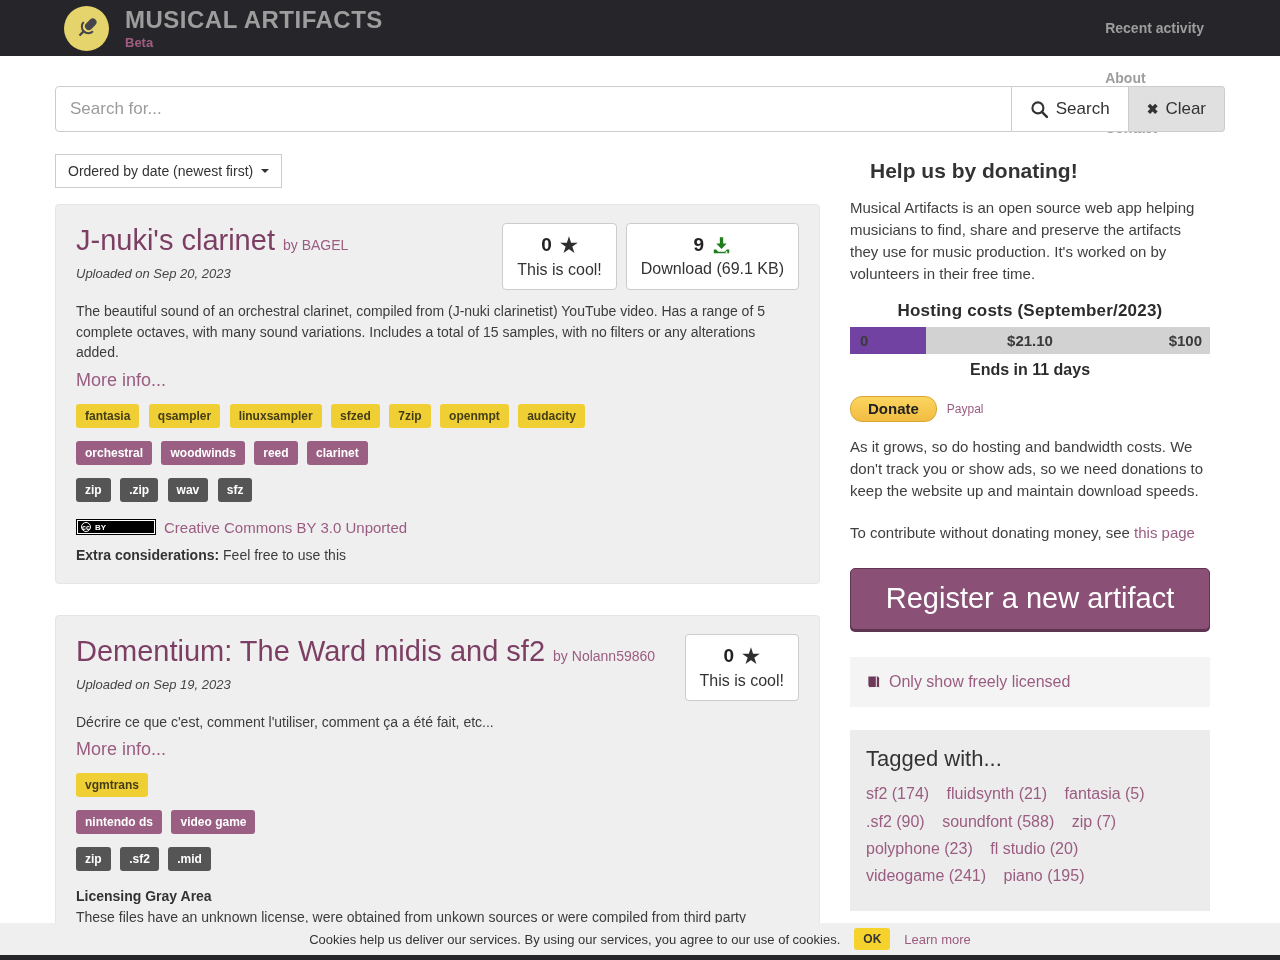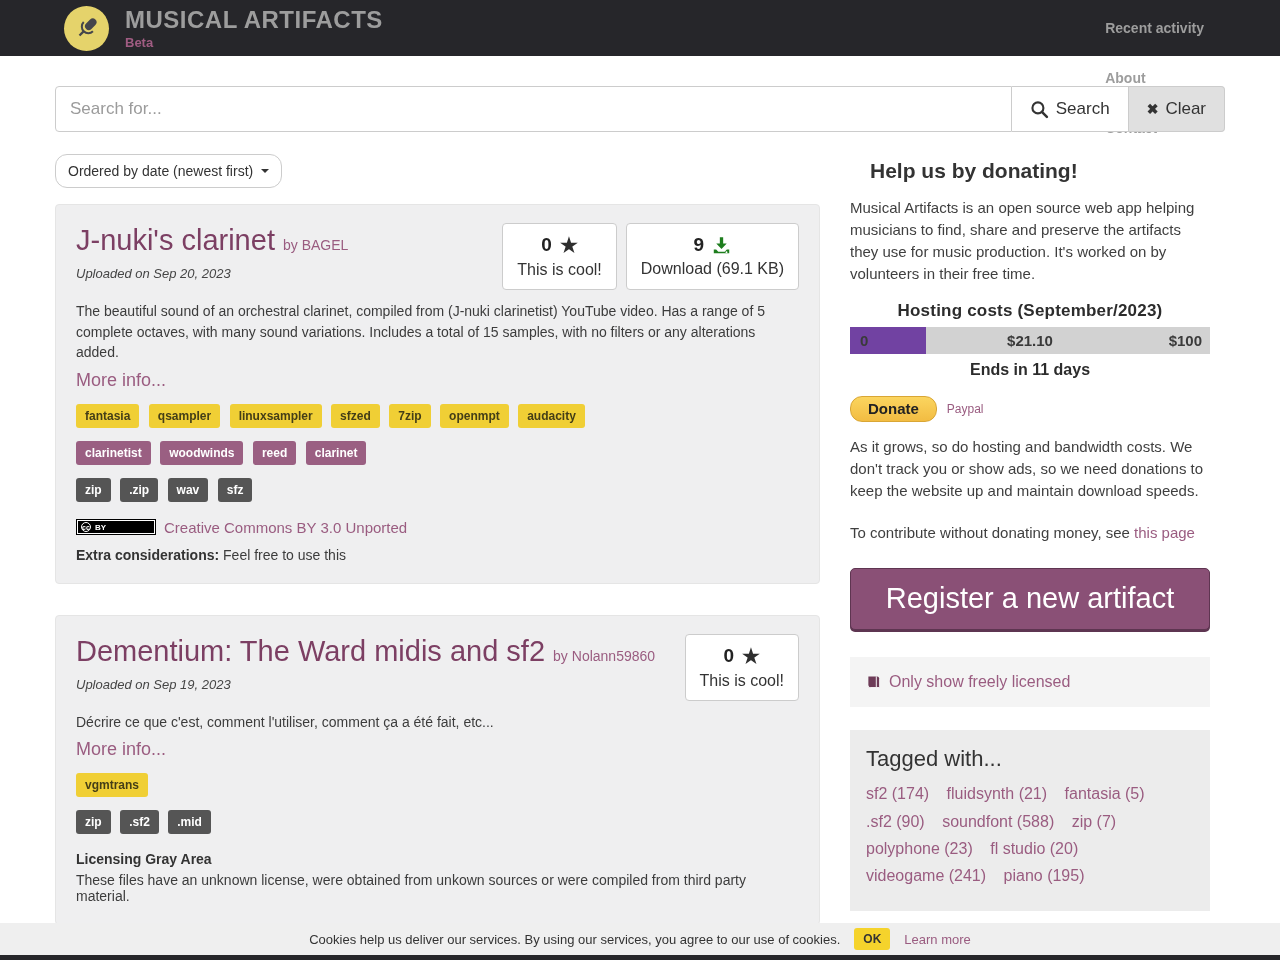--- a/index.html
+++ b/index.html
@@ -38,21 +38,21 @@
   }
   .btn-search { background:#fff; }
   .btn-clear { background:#e0e0e0; border-radius:0 4px 4px 0; }
   .x-glyph { font-size:14px; font-weight:bold; }
   
   .columns { display:flex; gap:30px; margin-top:22px; align-items:flex-start; }
   .col-left { width:765px; flex:none; }
   .col-right { width:360px; flex:none; }
   .sort-btn {
     display:inline-flex; align-items:center; gap:8px; border:1px solid #ccc;
-    border-radius:12px; background:#fff; padding:8px 12px; font-size:14px;
+    border-radius:0; background:#fff; padding:8px 12px; font-size:14px;
     color:#333; cursor:pointer; font-family:inherit;
   }
   .caret-down {
     width:0; height:0; border-left:4px solid transparent;
     border-right:4px solid transparent; border-top:4px solid #333;
   }
   
   .card {
     background:#efeff0; border:1px solid #e5e5e5; border-radius:4px;
     padding:18px 20px 20px; margin-top:16px;
@@ -228,21 +228,21 @@
         <div class="tag-row">
           <span class="tag tag-soft">fantasia</span>
           <span class="tag tag-soft">qsampler</span>
           <span class="tag tag-soft">linuxsampler</span>
           <span class="tag tag-soft">sfzed</span>
           <span class="tag tag-soft">7zip</span>
           <span class="tag tag-soft">openmpt</span>
           <span class="tag tag-soft">audacity</span>
         </div>
         <div class="tag-row">
-          <span class="tag tag-cat">clarinetist</span>
+          <span class="tag tag-cat">orchestral</span>
           <span class="tag tag-cat">woodwinds</span>
           <span class="tag tag-cat">reed</span>
           <span class="tag tag-cat">clarinet</span>
         </div>
         <div class="tag-row">
           <span class="tag tag-fmt">zip</span>
           <span class="tag tag-fmt">.zip</span>
           <span class="tag tag-fmt">wav</span>
           <span class="tag tag-fmt">sfz</span>
         </div>
@@ -275,20 +275,24 @@
           <span class="byline">
             <span>by</span>
             <a>Nolann59860</a>
           </span>
         </h2>
         <div class="uploaded">Uploaded on Sep 19, 2023</div>
         <p class="desc">Décrire ce que c'est, comment l'utiliser, comment ça a été fait, etc...</p>
         <a class="more-info">More info...</a>
         <div class="tag-row">
           <span class="tag tag-soft">vgmtrans</span>
+        </div>
+        <div class="tag-row">
+          <span class="tag tag-cat">nintendo ds</span>
+          <span class="tag tag-cat">video game</span>
         </div>
         <div class="tag-row">
           <span class="tag tag-fmt">zip</span>
           <span class="tag tag-fmt">.sf2</span>
           <span class="tag tag-fmt">.mid</span>
         </div>
         <div class="lic-title">Licensing Gray Area</div>
         <div class="lic-desc">These files have an unknown license, were obtained from unkown sources or were compiled from third party material.</div>
         
       </div>

